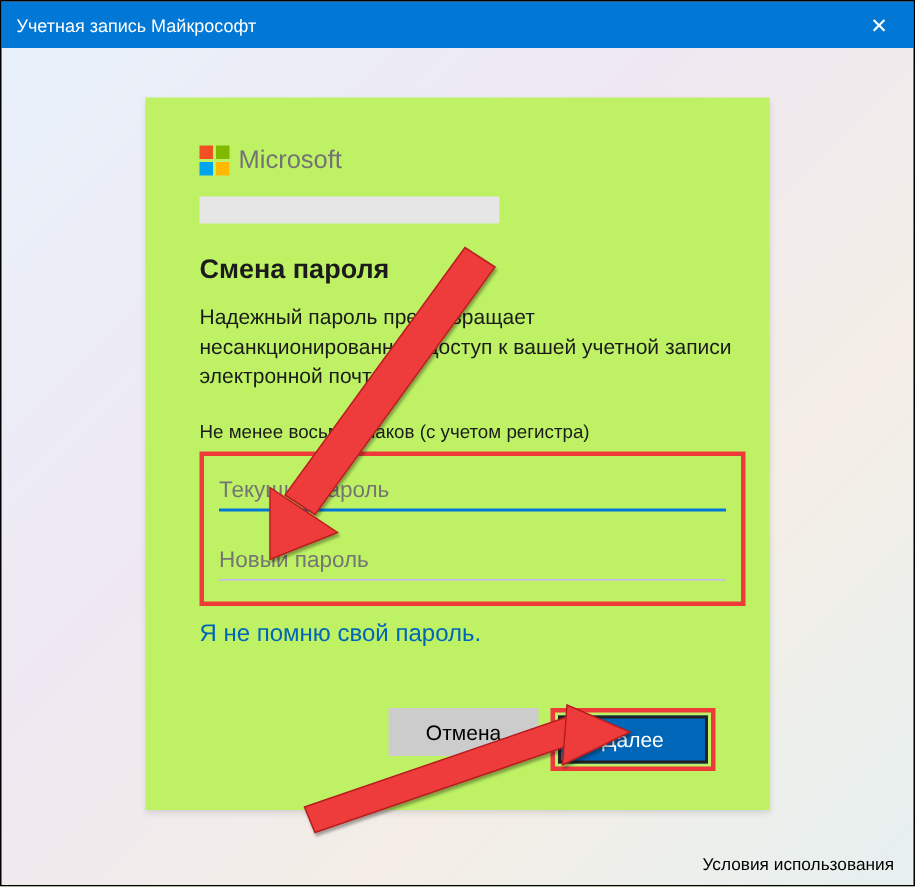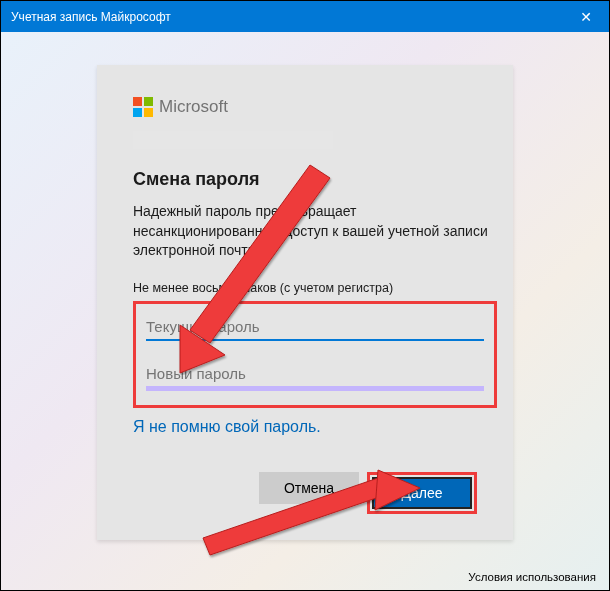--- a/index.html
+++ b/index.html
@@ -29,21 +29,21 @@
       width: 46px; height: 30px;
       display: flex; align-items: center; justify-content: center;
       font-size: 14px;
       cursor: default;
     }
     .card {
       position: absolute;
       left: 97px; top: 65px;
       width: 416px;
       height: 475px;
-      background: #e5e5e5;
+      background: #bef264;
       box-shadow: 0 2px 4px rgba(0,0,0,0.12);
       padding: 32px 16px 20px 36px;
     }
     .ms-logo-row {
       display: flex; align-items: center; gap: 6px;
       margin-bottom: 14px;
     }
     .ms-squares {
       width: 20px; height: 20px;
       display: grid; grid-template-columns: 1fr 1fr; grid-template-rows: 1fr 1fr; gap: 1.5px;
@@ -73,21 +73,21 @@
       margin-bottom: 6px;
     }
     .input-zone {
       border: 3px solid #ee3b3a;
       padding: 8px 10px 14px 10px;
       margin-bottom: 10px;
     }
     .fld {
       width: 100%;
       border: none;
-      border-bottom: 5px solid #c4b5fd;
+      border-bottom: 1px solid #c4b5fd;
       padding: 6px 0 4px 0;
       font-size: 15px;
       background: transparent;
       outline: none;
       color:#666;
       font-family: inherit;
     }
     .fld.focus { border-bottom: 2px solid #0178d6; }
     .fld:first-of-type { margin-bottom: 18px; }
     .forgot-link {

